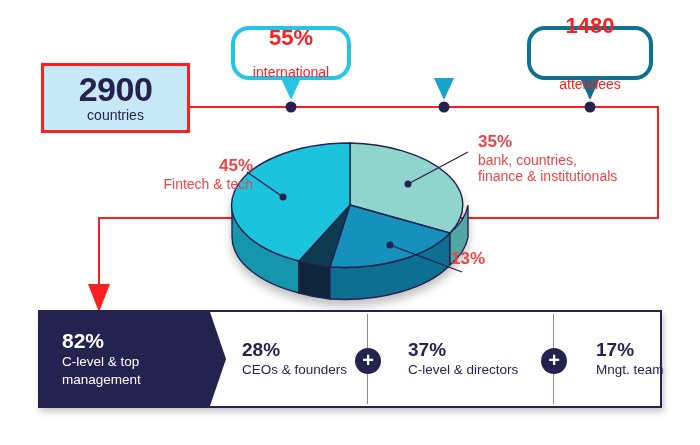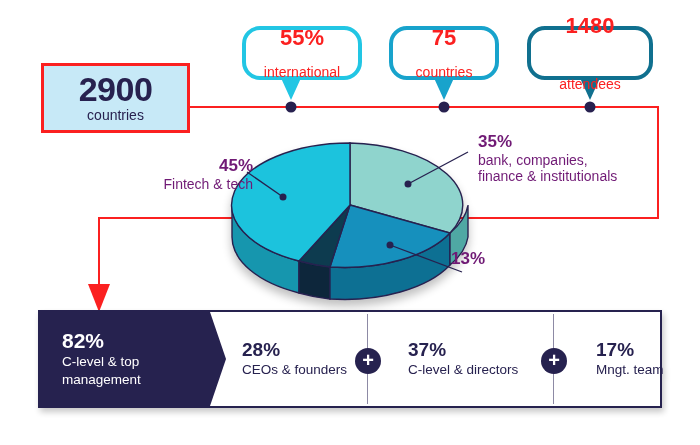--- a/index.html
+++ b/index.html
@@ -14,26 +14,26 @@
     display:flex;flex-direction:column;align-items:center;justify-content:center;}
   .attendees-num{font-size:34px;font-weight:bold;color:#27214f;line-height:1;letter-spacing:-0.5px;}
   .attendees-lbl{font-size:14px;color:#27214f;line-height:1.1;margin-top:2px;}
 
   
   .bubble{position:absolute;box-sizing:border-box;background:#ffffff;
     border-radius:18px;display:flex;flex-direction:column;
     align-items:center;justify-content:center;}
   .bubble .big{font-size:22px;font-weight:bold;color:#fb2020;line-height:1.05;}
   .bubble .sub{font-size:14px;color:#fb2020;line-height:1.15;margin-top:14px;}
-  #bub0{left:242px;top:26px;width:120px;height:54px;border:4px solid #22c6e4;}
+  #bub0{left:231px;top:26px;width:120px;height:54px;border:4px solid #22c6e4;}
   #bub1{left:389px;top:26px;width:110px;height:54px;border:4px solid #18a3cc;}
   #bub2{left:527px;top:26px;width:126px;height:54px;border:4px solid #10708f;gap:24px;}
 
   
-  .pie-lbl{position:absolute;color:#701a75;}
+  .pie-lbl{position:absolute;color:#ef4444;}
   .pie-lbl .pct{font-size:17px;font-weight:bold;line-height:1.1;}
   .pie-lbl .desc{font-size:14px;line-height:1.18;}
   #plbl-left{left:103px;top:157px;width:150px;text-align:right;}
   #plbl-right{left:478px;top:133px;width:215px;text-align:left;}
   #plbl-br{left:439px;top:250px;width:225px;text-align:left;margin-left:12px;}
 
   
   .bar{position:absolute;left:38px;top:310px;width:624px;height:98px;
     box-sizing:border-box;border:2px solid #27214f;background:#ffffff;}
   .bar-hl{position:absolute;left:0;top:0;width:162px;height:94px;background:#27214f;
@@ -132,37 +132,33 @@
 
   <div class="attendees-box">
     <div class="attendees-num">2900</div>
     <div class="attendees-lbl">countries</div>
   </div>
 
   <div class="bubble" id="bub0">
     <div class="big">55%</div>
     <div class="sub">international</div>
   </div>
-  <div class="bubble" id="bub1">
-    <div class="big">75</div>
-    <div class="sub">countries</div>
-  </div>
   <div class="bubble" id="bub2">
     <div class="big">1480</div>
     <div class="sub">attendees</div>
   </div>
 
   <div class="pie-lbl" id="plbl-left">
     <div class="pct">45%</div>
     <div class="desc">Fintech &amp; tech</div>
   </div>
 
   <div class="pie-lbl" id="plbl-right">
     <div class="pct">35%</div>
-    <div class="desc">bank, companies,</div>
+    <div class="desc">bank, countries,</div>
     <div class="desc">finance &amp; institutionals</div>
   </div>
 
   <div class="pie-lbl" id="plbl-br">
     <div class="pct">13%</div>
   </div>
 
   <div class="bar" style="filter:url(#barShadow)">
     <div class="bar-hl">
       <div class="pct">82%</div>

